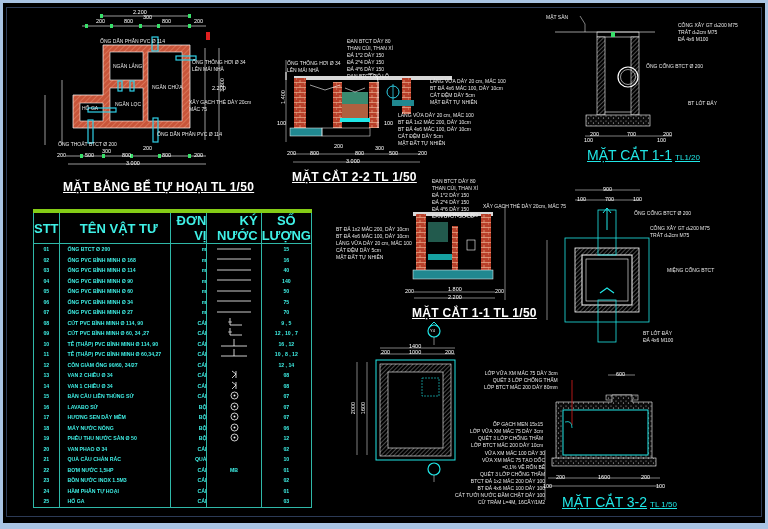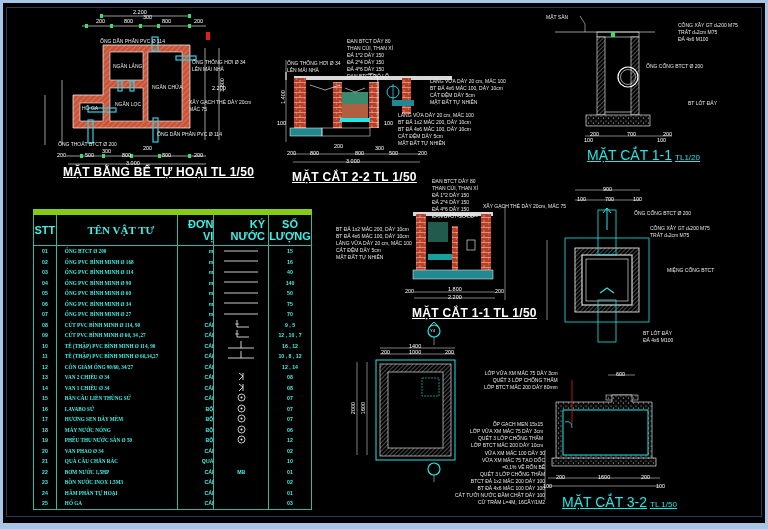--- a/index.html
+++ b/index.html
@@ -10,25 +10,25 @@
   .sheet { position:absolute; left:0; top:0; width:768px; height:529px; }
   .t { position:absolute; white-space:nowrap; color:#fff; font-family:"Liberation Sans", sans-serif; }
   .title { color:#fff; font-weight:bold; text-decoration:underline; font-size:12px; letter-spacing:0.3px; }
   .title-cyan { color:#20e6e6; font-weight:normal; text-decoration:underline; font-size:14px; }
   .scale { font-size:8px; text-decoration:underline; margin-left:3px; }
   .note { font-size:5px; color:#e8e8e8; line-height:7px; white-space:pre; }
   .dim { font-size:5.5px; color:#ffffff; }
   
   .mtable { position:absolute; left:33px; top:209px; width:279px; border-collapse:collapse; }
   .mtable th, .mtable td { border-left:1px solid #2fb8a8; border-right:1px solid #2fb8a8; padding:0; }
-  .mtable th { color:#3ff0e6; font-weight:bold; font-size:11px; height:30px; border-top:6px solid #84cc16; border-bottom:1px solid #2fb8a8; }
+  .mtable th { color:#3ff0e6; font-weight:bold; font-size:13px; height:30px; border-top:4px solid #84cc16; border-bottom:1px solid #2fb8a8; }
   .mtable td { color:#3ff0e6; font-weight:bold; font-size:5.2px; height:10.5px; }
   .mtable tr:last-child td { border-bottom:1px solid #2fb8a8; }
   .c-stt { width:22px; text-align:center; }
-  .c-name { width:125px; padding-left:8px !important;font-family:Liberation Serif, serif; }
+  .c-name { width:125px; padding-left:8px !important; }
   .c-unit { width:37px; text-align:right; }
   .c-sym { width:53px; text-align:center; }
   .c-qty { width:42px; text-align:center; }
   .watermark { position:absolute; left:38px; top:222px; font-size:74px; font-weight:bold; letter-spacing:2px;
                color:transparent; -webkit-text-stroke:1.3px rgba(200,200,200,0.55); font-family:"DejaVu Sans", sans-serif; pointer-events:none; }
 </style>
 </head>
 <body>
 
 <div class="frame">
@@ -221,21 +221,21 @@
 <div class="t dim" style="left:57px;top:152px;">200</div>
 <div class="t dim" style="left:85px;top:152px;">500</div>
 <div class="t dim" style="left:102px;top:148px;">300</div>
 <div class="t dim" style="left:122px;top:152px;">800</div>
 <div class="t dim" style="left:143px;top:145px;">200</div>
 <div class="t dim" style="left:162px;top:152px;">800</div>
 <div class="t dim" style="left:194px;top:152px;">200</div>
 <div class="t dim" style="left:126px;top:160px;">3.000</div>
 <div class="t dim" style="left:215px;top:82px;transform:rotate(-90deg);">1.800</div>
 <div class="t dim" style="left:212px;top:85px;">2.200</div>
-<div class="t title" style="left:63px;top:165px;">MẶT BẰNG BỂ TỰ HOẠI TL 1/50</div>
+<div class="t title" style="left:63px;top:180px;">MẶT BẰNG BỂ TỰ HOẠI TL 1/50</div>
 
 <div class="t note" style="left:347px;top:38px;">ĐAN BTCT DÀY 80
 THAN CỦI, THAN XỈ
 ĐÁ 1*2 DÀY 150
 ĐÁ 2*4 DÀY 150
 ĐÁ 4*6 DÀY 150
 ĐAN BTCT CÓ LỖ</div>
 <div class="t note" style="left:287px;top:60px;">ỐNG THÔNG HƠI Ø 34
 LÊN MÁI NHÀ</div>
 <div class="t note" style="left:430px;top:78px;">LÁNG VỮA DÀY 20 cm, MÁC 100

